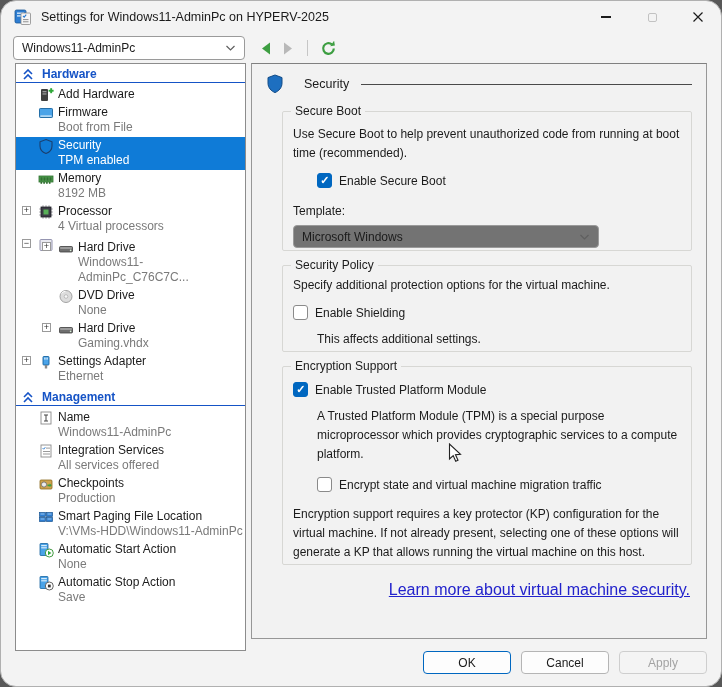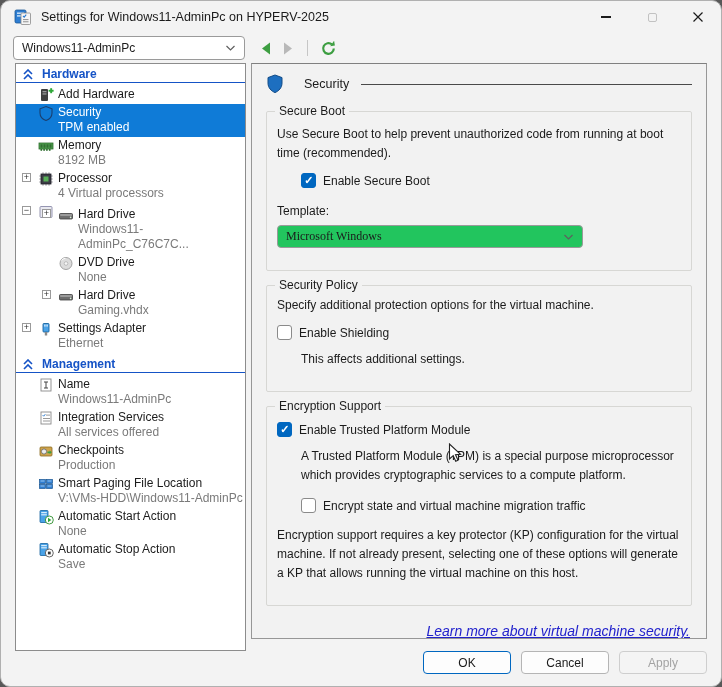--- a/index.html
+++ b/index.html
@@ -1,18 +1,18 @@
 <!DOCTYPE html>
 <html><head>
 <meta charset="utf-8">
 <style>
   * { box-sizing: border-box; margin: 0; padding: 0; }
   html,body { width:722px; height:687px; }
   body { background:#585858; font-family:"Liberation Sans", sans-serif; position:relative; overflow:hidden; }
-  .window { position:absolute; inset:0; background:#f3f3f3; border:1px solid #b0b0b0; border-radius:10px; overflow:hidden; }
+  .window { position:absolute; inset:0; background:#f3f3f3; border:1px solid #b0b0b0; border-radius:16px; overflow:hidden; }
 
   
   .titlebar { position:absolute; top:0; left:0; right:0; height:32px; display:flex; align-items:center; padding-left:13px; }
   .titlebar .appicon { width:18px; height:18px; margin-right:9px; flex:none; }
   .titlebar .title { font-size:12.5px; color:#1b1b1b; }
   .winbtns { position:absolute; right:0; top:0; height:32px; display:flex; }
   .winbtn { width:46px; height:32px; display:flex; align-items:center; justify-content:center; }
   .min-line { width:10px; height:1.4px; background:#1b1b1b; }
   .max-box { width:9px; height:9px; border:1.2px solid #c2c2c2; border-radius:2px; }
 
@@ -37,38 +37,38 @@
   .tree-item .t-sub { font-size:12px; color:#7a7a7a; line-height:15px; }
   .tree-item.selected { background:#0f7bd7; }
   .tree-item.selected .t-label, .tree-item.selected .t-sub { color:#fff; }
   .mgmt-gap { height:3px; }
 
   
   .panel { position:absolute; left:250px; top:62px; width:456px; height:576px; background:#f2f2f2; border:1px solid #979797; border-top-color:#808080; padding:0 14px; overflow:hidden; }
   .panel-header { display:flex; align-items:center; margin-top:9px; height:22px; }
   .panel-header .ph-label { font-size:12.5px; color:#1b1b1b; margin-left:20px; }
   .panel-header .ph-rule { flex:1; height:1px; background:#4a4a4a; margin-left:12px; }
-  .groupbox { position:relative; border:1px solid #d7d7d4; border-radius:2px; padding:13px 10px 22px 10px; }
+  .groupbox { position:relative; border:1px solid #d7d7d4; border-radius:2px; padding:13px 10px 2px 10px;margin-left:16px; }
   .gb-label { position:absolute; top:-8px; left:8px; background:#f2f2f2; padding:0 4px; font-size:12px; color:#1b1b1b; }
   .gb1 { margin-top:16px; }
   .gb2 { margin-top:14px; }
   .gb3 { margin-top:14px; }
   .gtext { font-size:12px; color:#1b1b1b; line-height:19px; }
   .cbrow { display:flex; align-items:flex-end; gap:7px; margin-top:10px; }
   .cb { width:15px; height:15px; border-radius:3px; flex:none; position:relative; }
   .cb.checked { background:#0067c0; border:1px solid #0067c0; }
   .cb.checked::after { content:"✓"; position:absolute; left:2.2px; top:0.4px; color:#fff; font-size:11px; font-weight:bold; }
   .cb.unchecked { background:#fff; border:1px solid #8a8a8a; }
   .cblabel { font-size:12px; color:#1b1b1b; }
   .indent { margin-left:24px; }
   .tpl-label { margin-top:14px; }
-  .tpl-select { margin-top:4px; width:306px; height:23px; background:#22c55e; border:1px solid #9a9a9a; border-radius:4px; display:flex; align-items:center; padding:0 8px; font-size:12px; color:#1b1b1b;font-family:Liberation Serif, serif; }
+  .tpl-select { margin-top:4px; width:306px; height:23px; background:#737373; border:1px solid #9a9a9a; border-radius:4px; display:flex; align-items:center; padding:0 8px; font-size:12px; color:#1b1b1b; }
   .tpl-select .val { flex:1; }
   .link-row { text-align:right; margin-top:16px; padding-right:2px; }
-  .link { font-size:14px; color:#2222cc; text-decoration:underline; cursor:pointer;font-style:italic; }
+  .link { font-size:16px; color:#2222cc; text-decoration:underline; cursor:pointer; }
 
   
   .btn { position:absolute; width:88px; height:23px; border-radius:4px; font-size:12px; display:flex; align-items:center; justify-content:center; top:650px; }
   .btn-ok { left:422px; background:#fdfdfd; border:1px solid #0067c0; color:#1b1b1b; }
   .btn-cancel { left:520px; background:#fdfdfd; border:1px solid #b5b5b5; color:#1b1b1b; }
   .btn-apply { left:618px; background:#f4f4f4; border:1px solid #cecece; color:#a3a3a3; }
 
   .cursor { position:absolute; left:447px; top:442px; width:14px; height:20px; pointer-events:none; z-index:50; }
 </style>
 </head>
@@ -140,20 +140,30 @@
             <rect x="3" y="2" width="7" height="12" rx="1" fill="#3f3f3f"></rect>
             <rect x="4.5" y="4" width="4" height="1.3" fill="#9a9a9a"></rect>
             <rect x="4.5" y="6.3" width="4" height="1.3" fill="#9a9a9a"></rect>
             <rect x="10.6" y="2.8" width="5" height="1.9" fill="#2fa838"></rect>
             <rect x="12.2" y="1.2" width="1.9" height="5" fill="#2fa838"></rect>
           </svg>
       </span>
       <div class="t-label">Add Hardware</div>
     </div>
 
+    <div class="tree-item d1">
+      <span class="icon">
+        <svg width="16" height="16" viewBox="0 0 16 16">
+            <rect x="1.5" y="3.5" width="13" height="9" rx="0.8" fill="#4aa3e8" stroke="#16639f" stroke-width="0.9"></rect>
+            <rect x="2.4" y="10.3" width="11.2" height="1.6" fill="#b9dcf5"></rect>
+          </svg>
+      </span>
+      <div class="t-label">Firmware</div>
+      <div class="t-sub">Boot from File</div>
+    </div>
 
     <div class="tree-item d1 selected">
       <span class="icon">
         <svg width="16" height="17" viewBox="0 0 16 17">
             <path d="M8 1.5 L14 3.8 V8 C14 11.8 11.3 14.3 8 15.6 C4.7 14.3 2 11.8 2 8 V3.8 Z" fill="none" stroke="#1b3f6e" stroke-width="1.1"></path>
           </svg>
       </span>
       <div class="t-label">Security</div>
       <div class="t-sub">TPM enabled</div>
     </div>

